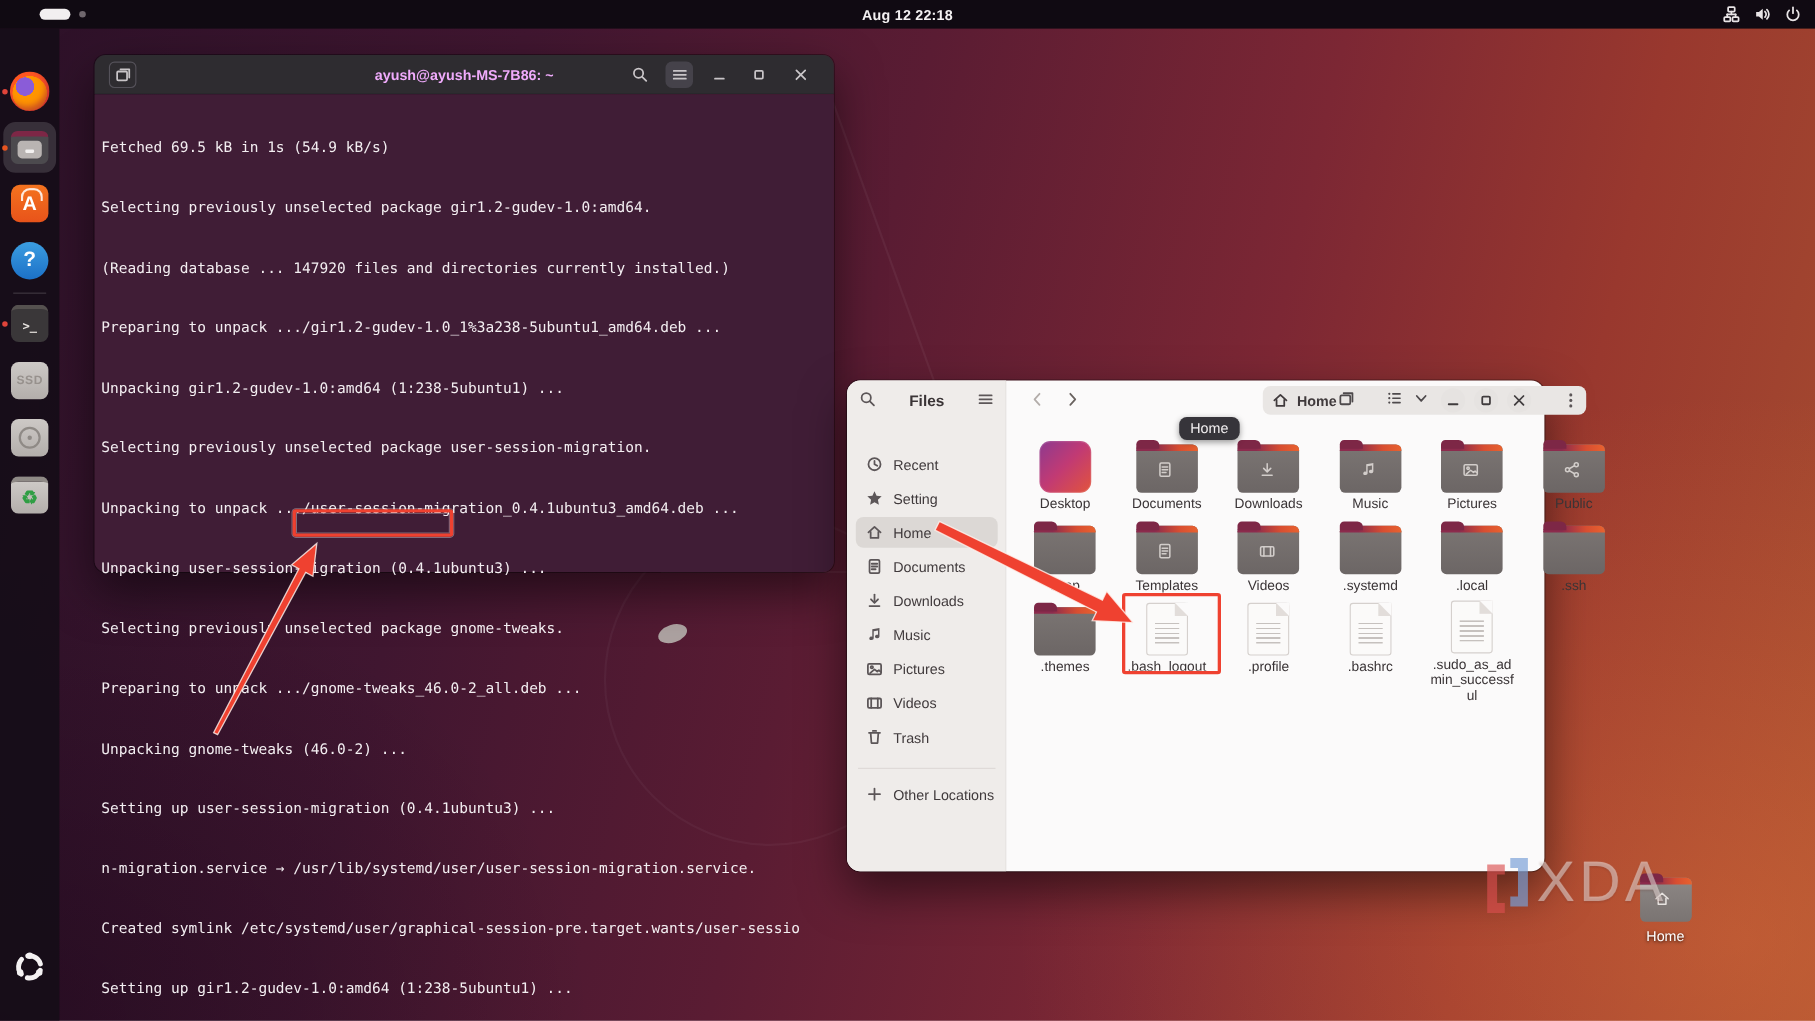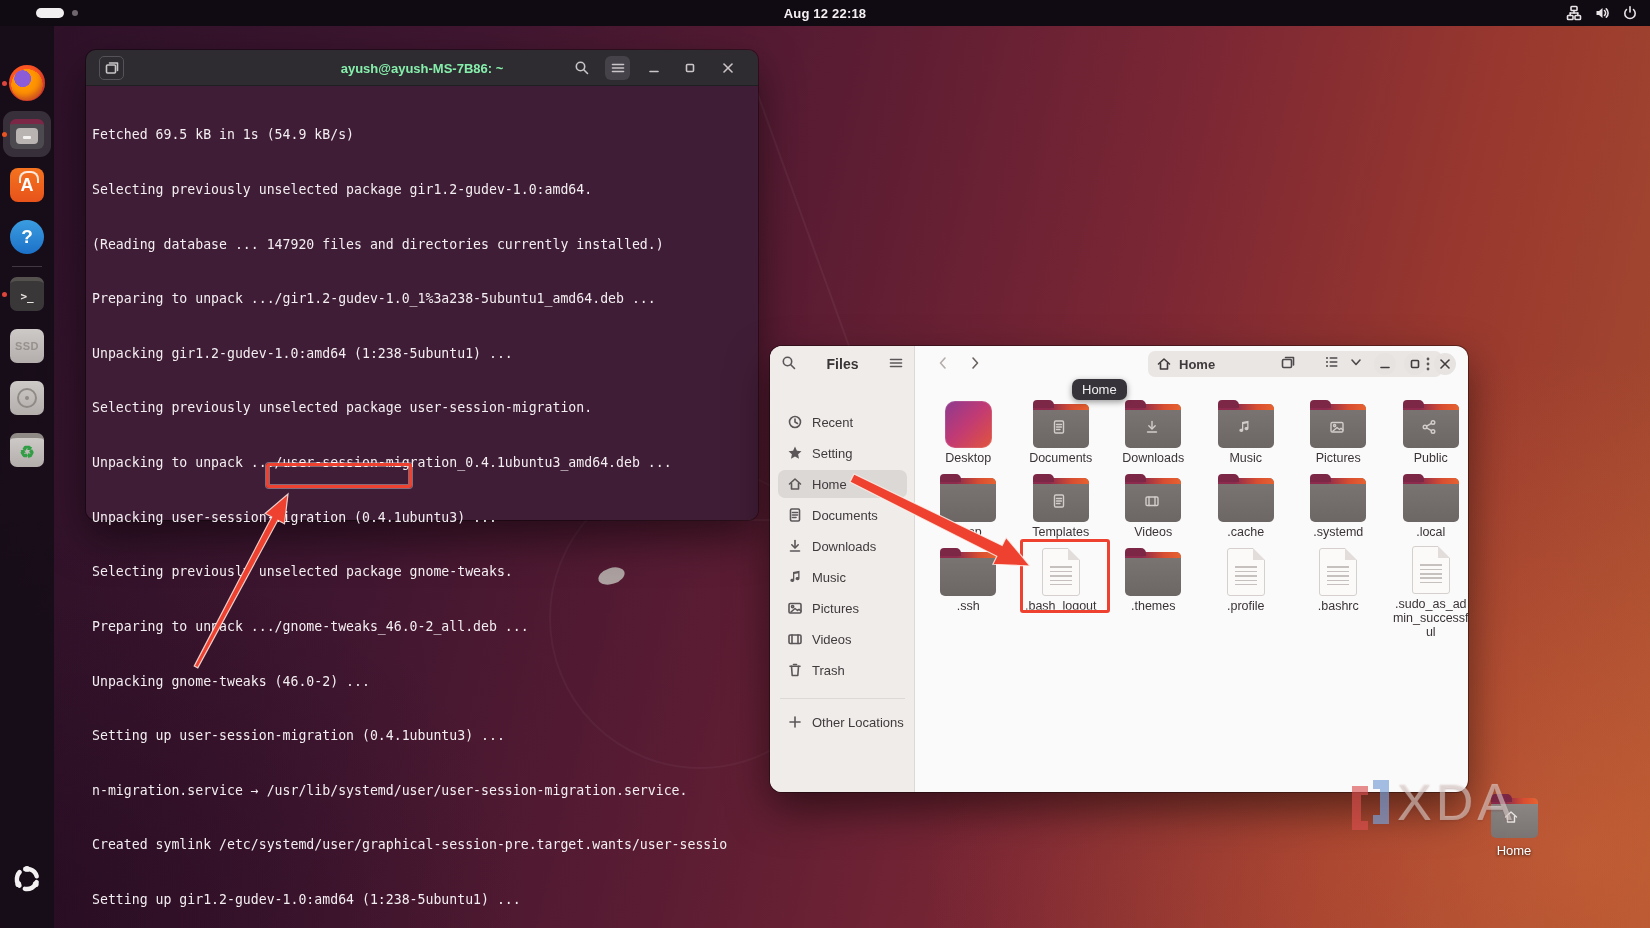--- a/index.html
+++ b/index.html
@@ -42,28 +42,28 @@
   .ico-trash { border-top:5px solid #8f8a86; color:#2f9e44; font-size:17px; }
   .dock-divider { position:absolute; left:12px; width:30px; height:1px; background:rgba(255,255,255,.18); }
   .ubuntu-logo { position:absolute; }
 
   
   .window { position:absolute; border-radius:10px; box-shadow:0 18px 42px rgba(0,0,0,.5), 0 0 0 1px rgba(0,0,0,.35); }
 
   
   .term { left:86px; top:50px; width:672px; height:470px; z-index:10; }
   .term-bar { position:absolute; left:0; top:0; right:0; height:36px; background:#2e2c30; border-radius:10px 10px 0 0; border-bottom:1px solid #1f1e21; color:#cfcbce; }
-  .term-title { position:absolute; left:0; right:0; top:0; height:36px; display:flex; align-items:center; justify-content:center; font-size:13px; font-weight:bold; color:#86efac; }
+  .term-title { position:absolute; left:0; right:0; top:0; height:36px; display:flex; align-items:center; justify-content:center; font-size:13px; font-weight:bold; color:#f0abfc; }
   .term-newtab { position:absolute; left:13px; top:6px; width:25px; height:24px; border:1px solid #55525a; border-radius:5px; display:flex; align-items:center; justify-content:center; color:#c9c5c8; }
   .tb-btn { position:absolute; top:6px; width:25px; height:24px; display:flex; align-items:center; justify-content:center; color:#c9c5c8; }
   .tb-burger { background:#45424a; border-radius:6px; }
   .term-body { position:absolute; left:0; top:36px; right:0; bottom:0; background:#401d36; border-radius:0 0 10px 10px; padding:4px 6px; font-family:"DejaVu Sans Mono",monospace; font-size:13.2px; line-height:18.2px; color:#f3eef1; white-space:pre; }
 
   
-  .fwin { left:770px; top:346px; width:698px; height:446px; z-index:20; background:#fbfafa; border-radius:12px; }
+  .fwin { left:770px; top:346px; width:634px; height:446px; z-index:20; background:#fbfafa; border-radius:12px; }
   .f-side { position:absolute; left:0; top:0; width:145px; height:446px; background:#efecea; border-right:1px solid #dcd8d5; border-radius:12px 0 0 12px; }
   .f-side-head { position:absolute; left:0; top:0; width:145px; height:36px; display:flex; align-items:center; }
   .f-app-title { position:absolute; left:0; right:0; text-align:center; font-weight:bold; font-size:14px; color:#3a3436; }
   .f-sbtn { position:absolute; top:9px; color:#5c5658; }
   .side-item { position:absolute; left:8px; width:129px; height:28px; border-radius:7px; display:flex; align-items:center; gap:9px; padding-left:9px; color:#403a3c; font-size:13px; }
   .side-item .ic { color:#5c5658; }
   .side-item.active { background:#dcd8d5; }
   .side-div { position:absolute; left:10px; width:125px; height:1px; background:#ddd9d6; }
   .f-main-head { position:absolute; left:145px; top:0; right:0; height:36px; }
   .nav-chev { position:absolute; top:9px; color:#69625f; }
@@ -597,52 +597,46 @@
             <use href="#sym-video"></use>
           </svg>
         </div>
       </div>
       <div class="lab">Videos</div>
     </div>
   <div class="cell">
       <div class="iconwrap">
         <div class="folder"></div>
       </div>
-      <div class="lab">.cache</div>
+      <div class="lab">.systemd</div>
     </div>
   <div class="cell">
       <div class="iconwrap">
         <div class="folder"></div>
       </div>
-      <div class="lab">.systemd</div>
-    </div>
+      <div class="lab">.local</div>
+    </div>
+
   <div class="cell">
       <div class="iconwrap">
         <div class="folder"></div>
       </div>
-      <div class="lab">.local</div>
-    </div>
-
+      <div class="lab">.ssh</div>
+    </div>
   <div class="cell">
       <div class="iconwrap">
         <div class="folder"></div>
       </div>
-      <div class="lab">.ssh</div>
+      <div class="lab">.themes</div>
     </div>
   <div class="cell">
       <div class="iconwrap">
         <div class="filedoc"></div>
       </div>
       <div class="lab">.bash_logout</div>
-    </div>
-  <div class="cell">
-      <div class="iconwrap">
-        <div class="folder"></div>
-      </div>
-      <div class="lab">.themes</div>
     </div>
   <div class="cell">
       <div class="iconwrap">
         <div class="filedoc"></div>
       </div>
       <div class="lab">.profile</div>
     </div>
   <div class="cell">
       <div class="iconwrap">
         <div class="filedoc"></div>

